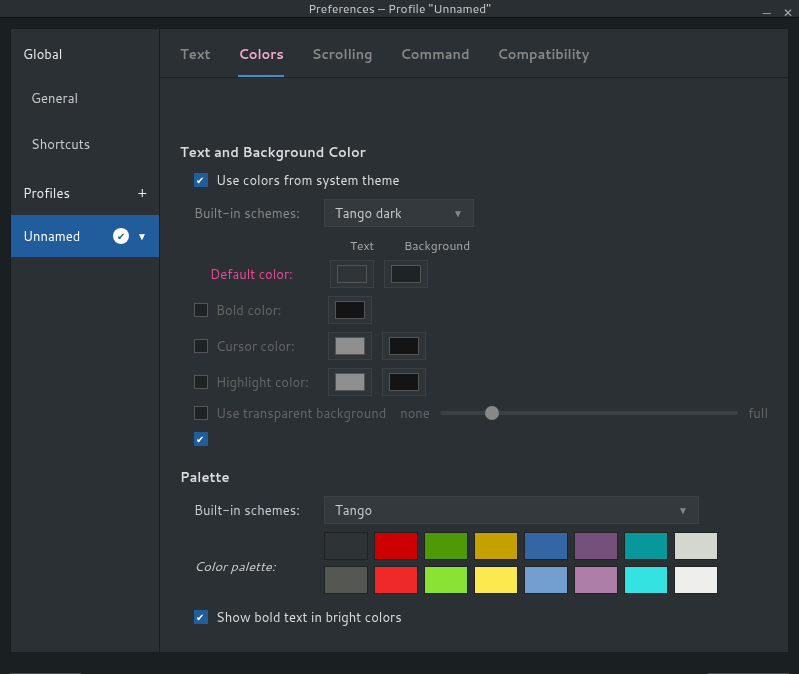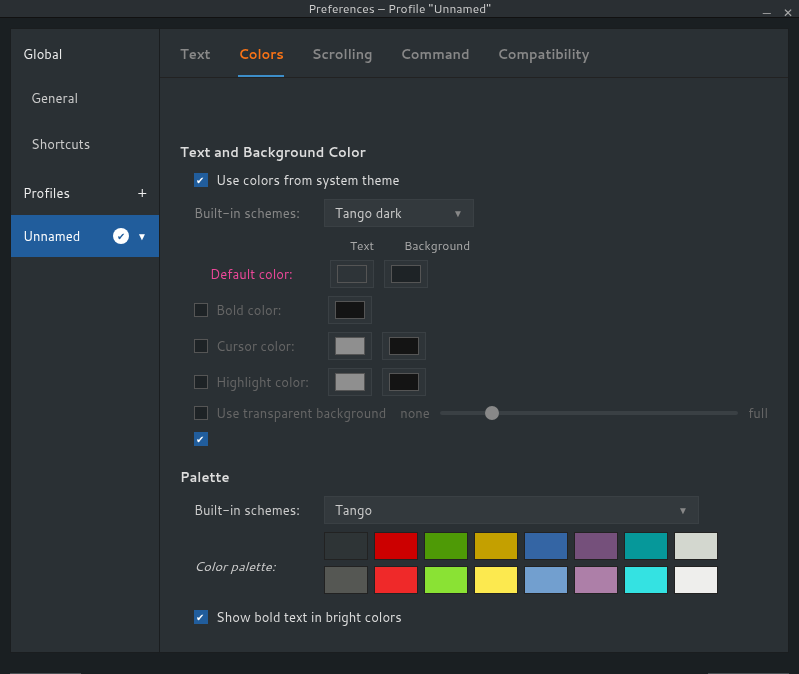--- a/index.html
+++ b/index.html
@@ -10,21 +10,21 @@
   .titlebar .controls { position: absolute; right: 6px; top: 4px; display: flex; gap: 12px; }
   .titlebar .controls span { color: #aaa; cursor: pointer; font-size: 12px; }
   .body { flex: 1; display: flex; padding: 10px; gap: 0; }
   .sidebar { width: 150px; background: #2a3034; border: 1px solid #1a1d1f; display: flex; flex-direction: column; }
   .side-header { color: #eee; font-weight: normal; font-size: 13px; padding: 16px 12px 12px 12px; display:flex; justify-content:space-between; align-items:center;}
   .side-item { color: #ccc; font-size: 13px; padding: 14px 12px 14px 20px; cursor: pointer; }
   .side-item.selected { background: #215d9c; color: #fff; display:flex; justify-content:space-between; align-items:center; padding: 12px 12px 12px 12px;}
   .main { flex: 1; background: #2a3034; border: 1px solid #1a1d1f; border-left:none; padding: 0; display:flex; flex-direction:column;gap:47px;}
   .tabs { display: flex; gap: 28px; padding: 16px 20px 0 20px; border-bottom: 1px solid #222; }
   .tab { color: #888; font-size: 13px; font-weight:bold; padding-bottom: 12px; cursor:pointer; }
-  .tab.active { color: #f97316; border-bottom: 2px solid #3d8ec9; }
+  .tab.active { color: #f9a8d4; border-bottom: 2px solid #3d8ec9; }
   .content { padding: 18px 20px; overflow:auto; flex:1;}
   .section-title { color: #ddd; font-weight: bold; font-size: 13px; margin-bottom: 10px; }
   .row { display: flex; align-items: center; margin-bottom: 8px; font-size: 13px; }
   .checkbox { display:inline-flex; align-items:center; justify-content:center; width:14px; height:14px; border:1px solid #555; margin-right:8px; background:#1e2326; position:relative;}
   .checkbox.checked { background:#215d9c; border-color:#215d9c;}
   .checkbox.checked::after { content:"✔"; color:#fff; font-size:10px; position:absolute; top:-1px; left:1px;}
   .disabled { color:#666; }
   .label-col { width: 130px; color:#888; }
   .label-col2 { width: 150px; color:#ec4899; padding-left:30px;}
   .select { background:#33393d; border:1px solid #3a4044; color:#ccc; font-size:13px; height:28px; display:flex; align-items:center; justify-content:space-between; padding:0 10px; cursor:pointer;}

